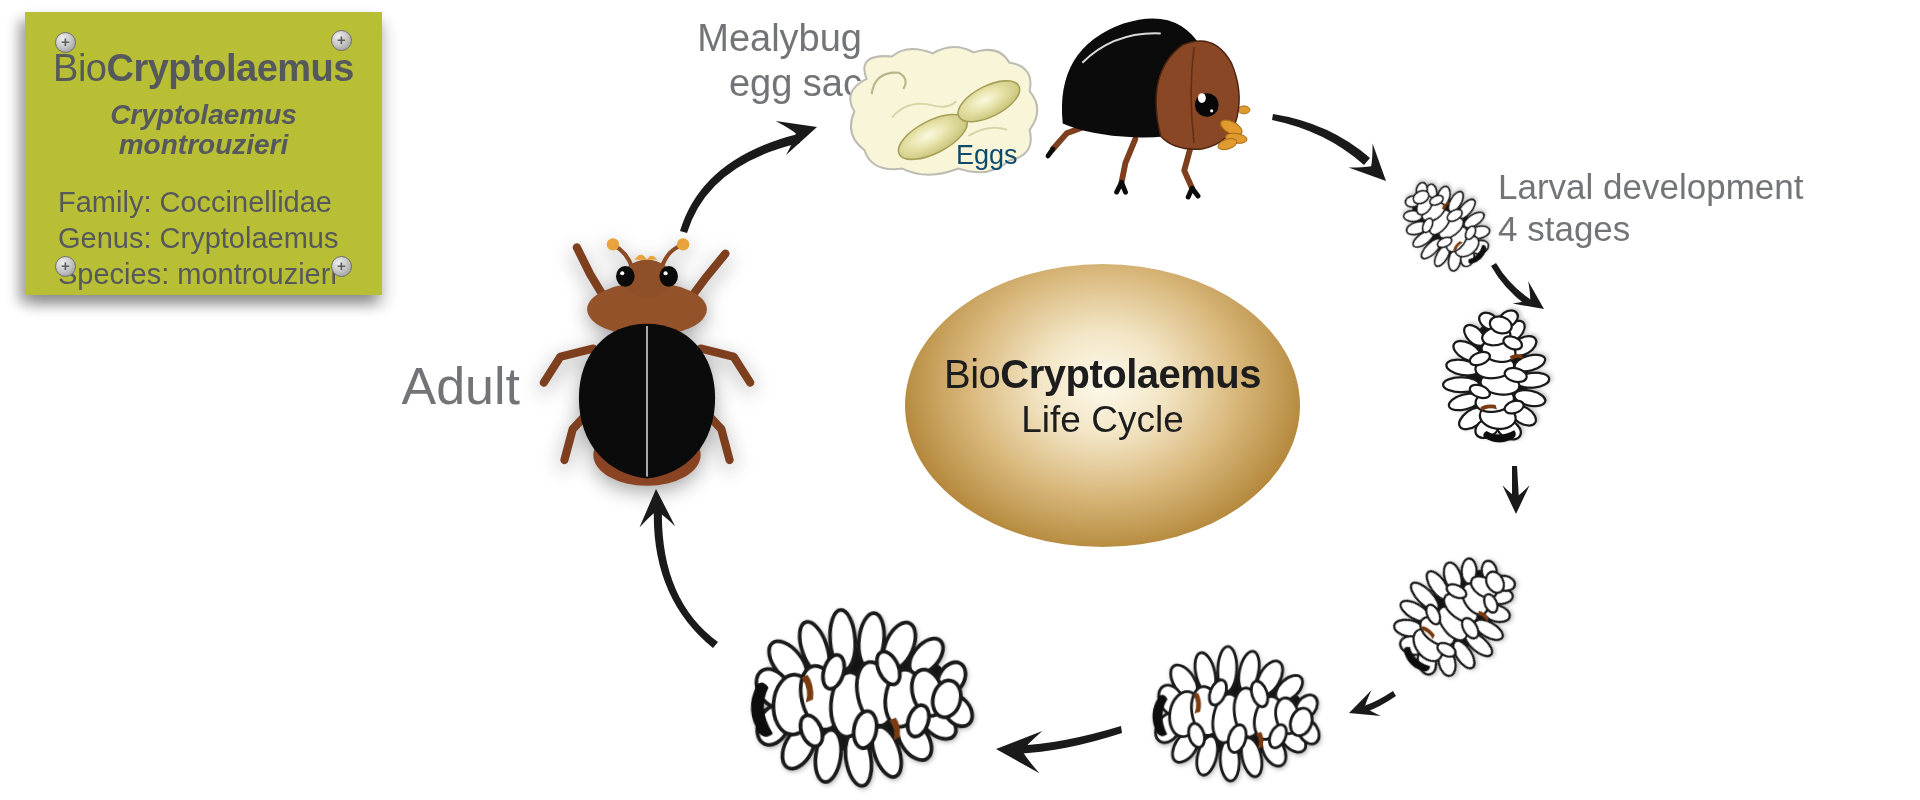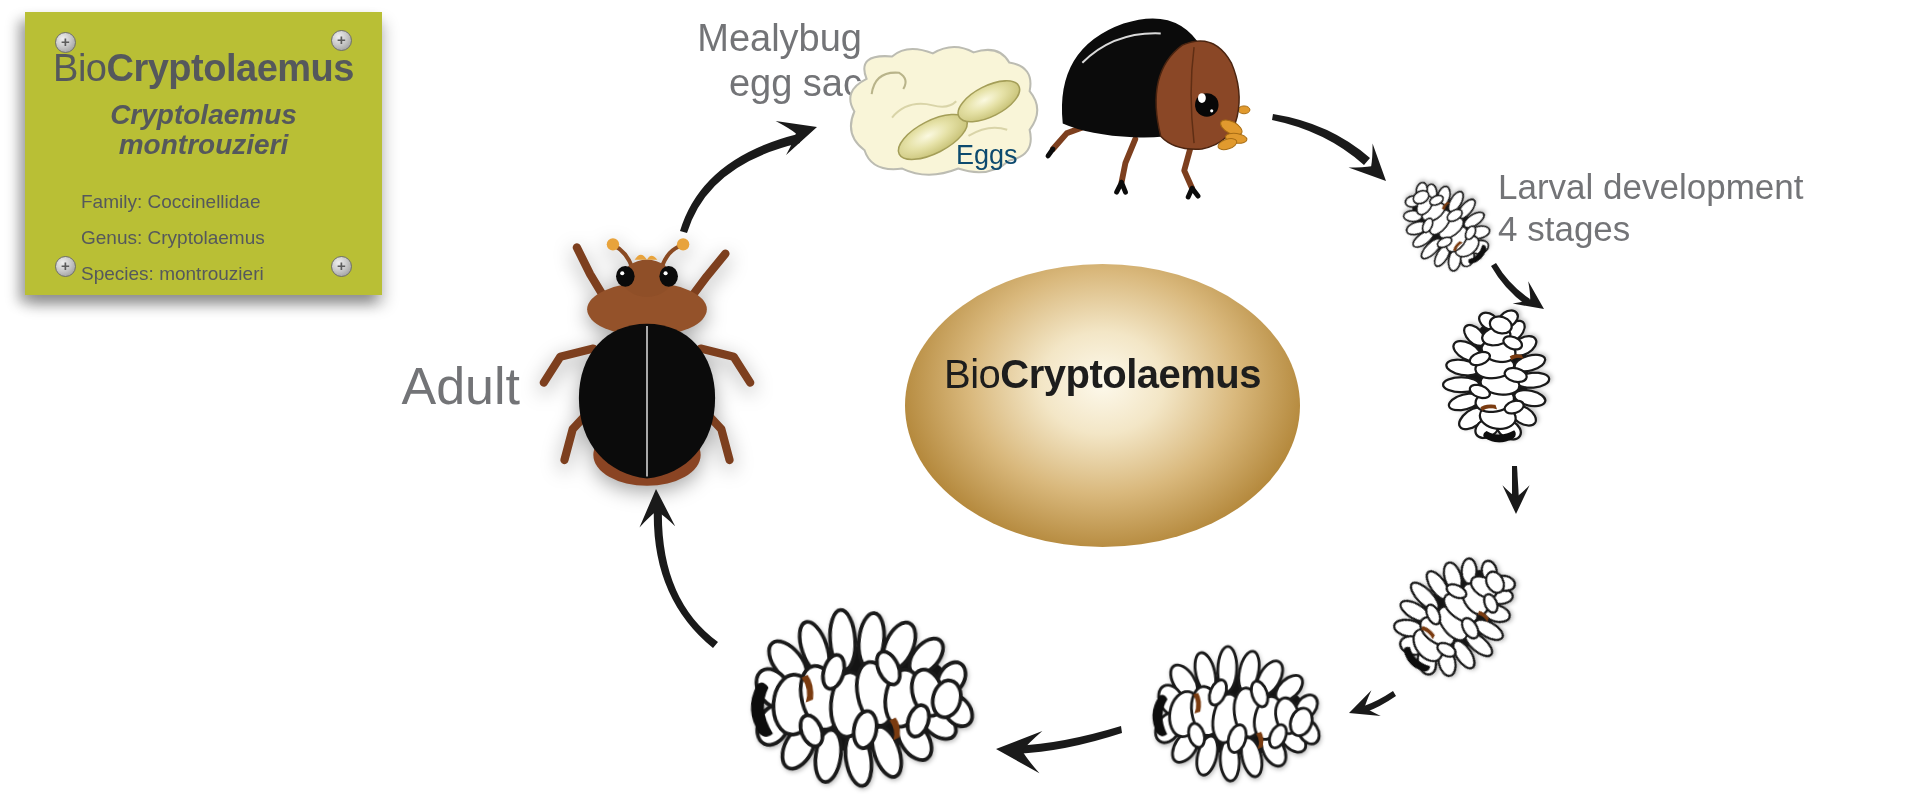--- a/index.html
+++ b/index.html
@@ -22,21 +22,21 @@
   
   .plaque{
     left:25px;top:12px;width:357px;height:283px;
     background:var(--plaque-green);
     box-shadow:-7px 8px 12px rgba(0,0,0,0.30), 3px 10px 14px rgba(0,0,0,0.22);
     color:var(--plaque-text);
   }
   .plaque-title{margin-top:36px;text-align:center;font-size:38px;letter-spacing:-0.5px;line-height:40px;}
   .plaque-title .bold{font-weight:700;}
   .plaque-species{margin-top:12px;text-align:center;font-size:28px;font-weight:700;font-style:italic;line-height:30px;}
-  .plaque-tax{margin-top:24px;margin-left:56px;font-size:19px;line-height:36px;}
+  .plaque-tax{margin-top:24px;margin-left:33px;font-size:29px;line-height:36px;}
   .screw{
     position:absolute;width:21px;height:21px;border-radius:50%;
     background:radial-gradient(circle at 35% 30%, #efefef 0%, #c9c9c9 45%, #909090 100%);
     border:1px solid #6e6e6e;box-sizing:border-box;
     display:flex;align-items:center;justify-content:center;
     color:#5c5c5c;font-size:15px;line-height:15px;font-weight:700;
   }
   .screw span{transform:translateY(-1px);}
 
   
@@ -152,20 +152,21 @@
 
 <div class="abs stage-label larval-label">
   <div>Larval development</div>
   <div>4 stages</div>
 </div>
 
 <div class="abs stage-label adult-label">Adult</div>
 
 <div class="abs badge">
   <div class="badge-title"><span>Bio</span><span class="bold">Cryptolaemus</span></div>
+  <div class="badge-sub">Life Cycle</div>
 </div>
 
 <svg class="abs illus egg-sac" viewBox="0 0 210 145">
   <path d="M30,40 Q20,15 55,18 Q70,5 95,15 Q115,3 135,14 Q160,6 170,24 Q195,28 190,52 Q205,70 190,90 Q196,115 170,120 Q150,138 120,128 Q90,140 65,128 Q35,132 28,110 Q8,95 18,72 Q6,52 30,40 Z" fill="#f9f5d8" stroke="#bcbcb2" stroke-width="2"></path>
   <path d="M35,55 Q38,32 62,34 Q72,40 66,50" fill="none" stroke="#b9b48a" stroke-width="2"></path>
   <path d="M55,78 Q70,60 95,66 Q110,70 118,62" fill="none" stroke="#d9d4a8" stroke-width="2"></path>
   <path d="M130,96 Q150,84 168,90" fill="none" stroke="#d9d4a8" stroke-width="2"></path>
   <ellipse cx="95" cy="97" rx="37" ry="16" transform="rotate(-27 95 97)" fill="url(#eggGrad)" stroke="#a49e58" stroke-width="1.5"></ellipse>
   <ellipse cx="150" cy="62" rx="33" ry="15" transform="rotate(-27 150 62)" fill="url(#eggGrad)" stroke="#a49e58" stroke-width="1.5"></ellipse>
 </svg>

